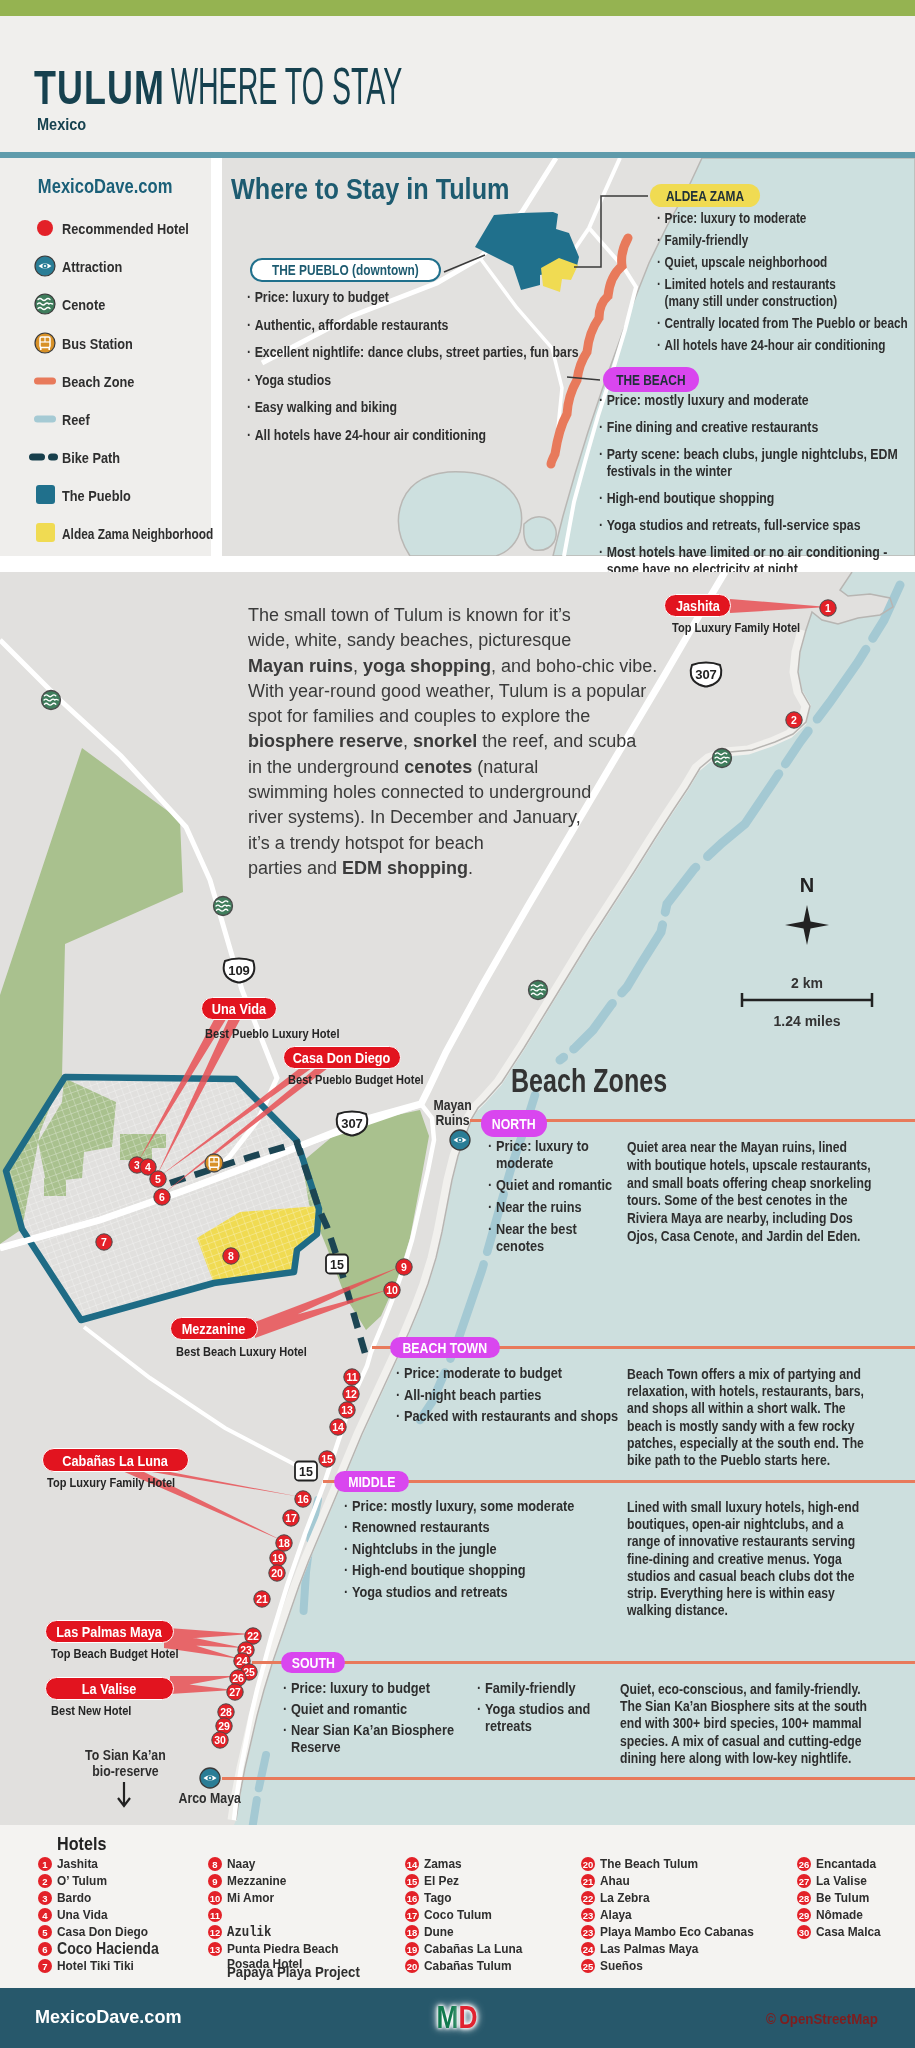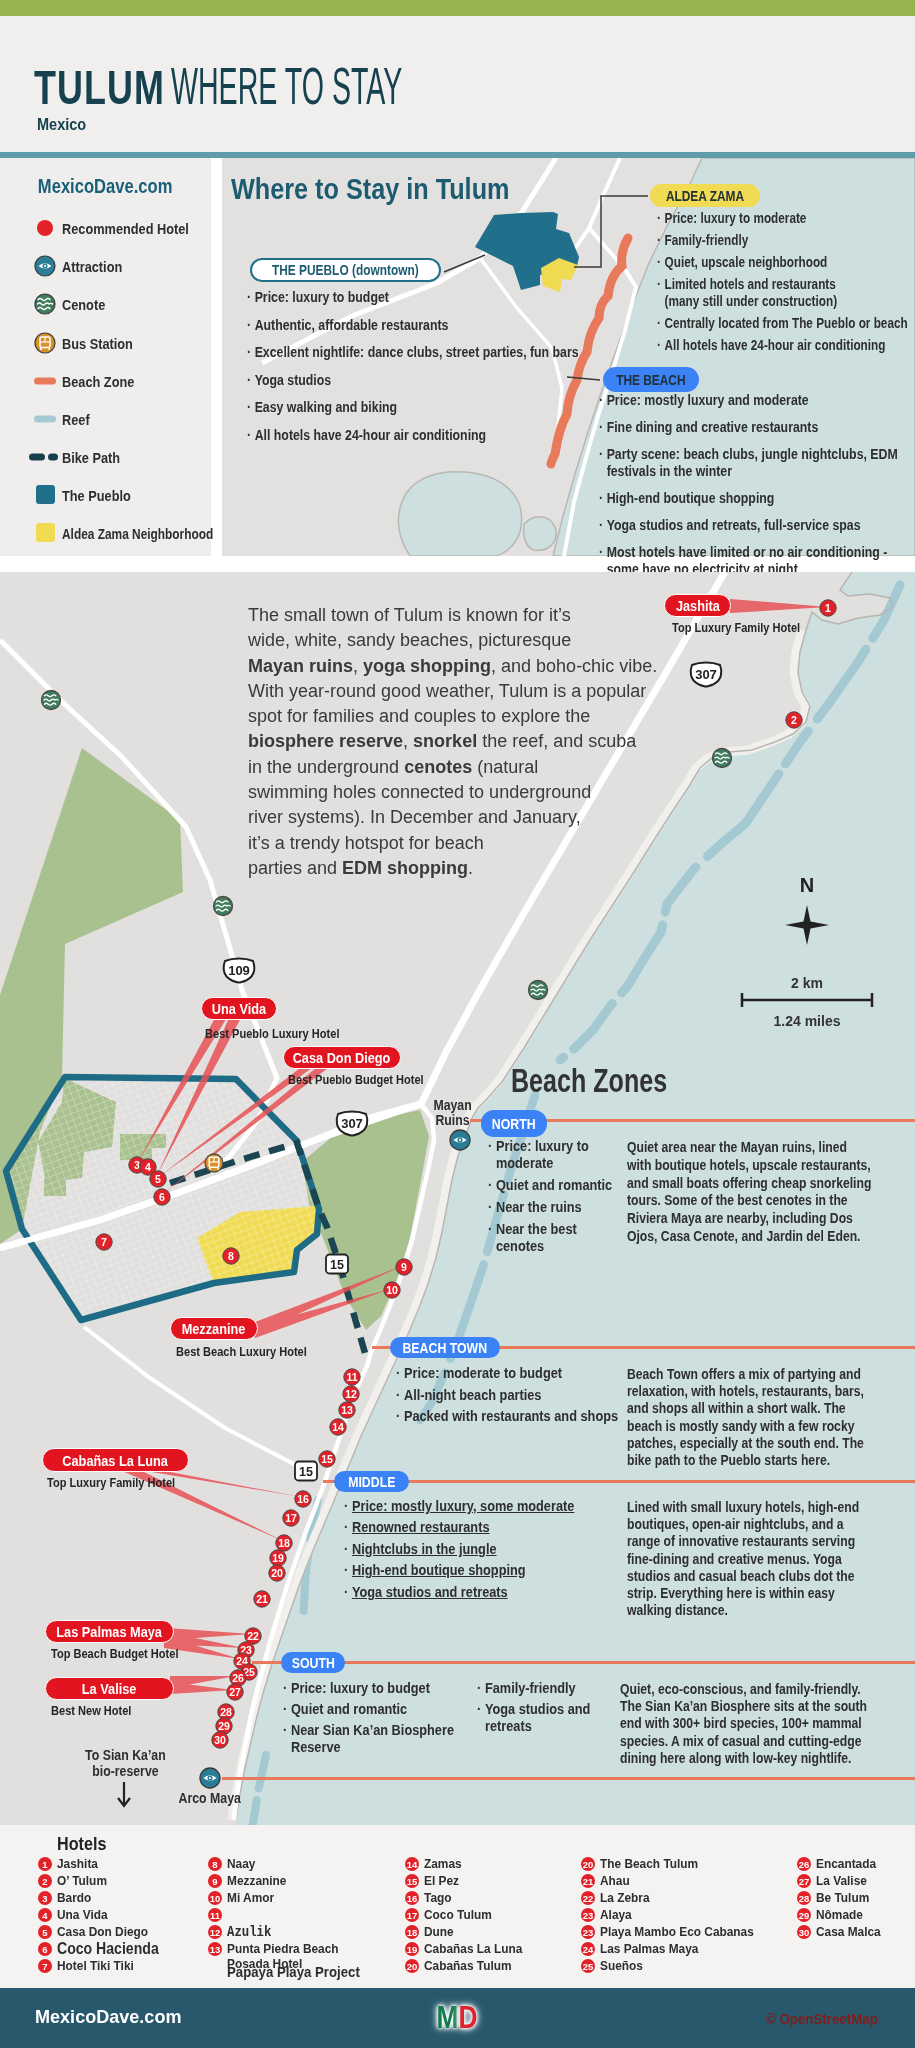--- a/index.html
+++ b/index.html
@@ -2,21 +2,21 @@
 <html><head>
 <meta charset="utf-8">
 <style>
 html,body{margin:0;padding:0;}
 body{width:915px;height:2048px;position:relative;font-family:"Liberation Sans",sans-serif;background:#fff;overflow:hidden;}
 .abs{position:absolute;}
 .ct{transform:scaleX(.88);transform-origin:0 0;white-space:nowrap;display:inline-block;}
 .ctc{transform:scaleX(.85);transform-origin:50% 50%;white-space:nowrap;display:inline-block;}
 .bl{font-weight:700;color:#2e2e2e;}
 .rpill{position:absolute;background:#e2141f;border:1.5px solid #fff;border-radius:14px;color:#fff;font-weight:700;display:flex;align-items:center;justify-content:center;box-sizing:border-box;}
-.zpill{position:absolute;background:#3b82f6;border-radius:13px;color:#fff;font-weight:700;display:flex;align-items:center;justify-content:center;box-sizing:border-box;}
+.zpill{position:absolute;background:#d946ef;border-radius:13px;color:#fff;font-weight:700;display:flex;align-items:center;justify-content:center;box-sizing:border-box;}
 .cap{position:absolute;font-weight:700;color:#252525;font-size:13px;}
 .zline{position:absolute;height:3px;background:#e87a5b;}
 ul.bt{list-style:none;margin:0;padding:0;font-weight:700;color:#2e2e2e;line-height:17px;}
 ul.bt li{position:relative;}
 ul.bt li:before{content:"·";position:absolute;left:-9px;font-weight:700;}
 </style>
 </head>
 <body>
 
 <div class="abs" style="left:0;top:0;width:915px;height:16px;background:#95b351;"></div>
@@ -546,21 +546,21 @@
     <span class="ct" style="display:block;transform:scaleX(.87);">Beach Town offers a mix of partying and<br>relaxation, with hotels, restaurants, bars,<br>and shops all within a short walk. The<br>beach is mostly sandy with a few rocky<br>patches, especially at the south end. The<br>bike path to the Pueblo starts here.</span>
   </div>
 
 <div class="zline" style="left:323px;top:1480px;width:592px;"></div>
 
 <div class="zpill" style="left:334px;top:1471px;width:75px;height:21px;font-size:14.5px;">
     <span class="ctc">MIDDLE</span>
   </div>
 
 <div class="abs" style="left:344px;top:1498px;">
-    <ul class="bt" style="font-size:14.5px;text-decoration:underline;">
+    <ul class="bt" style="font-size:14.5px;">
       <span class="ct" style="display:block;">
 <li style="margin:0 0 0 9px;">Price: mostly luxury, some moderate</li>
 <li style="margin:4.4px 0 0 9px;">Renowned restaurants</li>
 <li style="margin:4.4px 0 0 9px;">Nightclubs in the jungle</li>
 <li style="margin:4.4px 0 0 9px;">High-end boutique shopping</li>
 <li style="margin:4.4px 0 0 9px;">Yoga studios and retreats</li>
 </span>
     </ul>
   </div>
 

